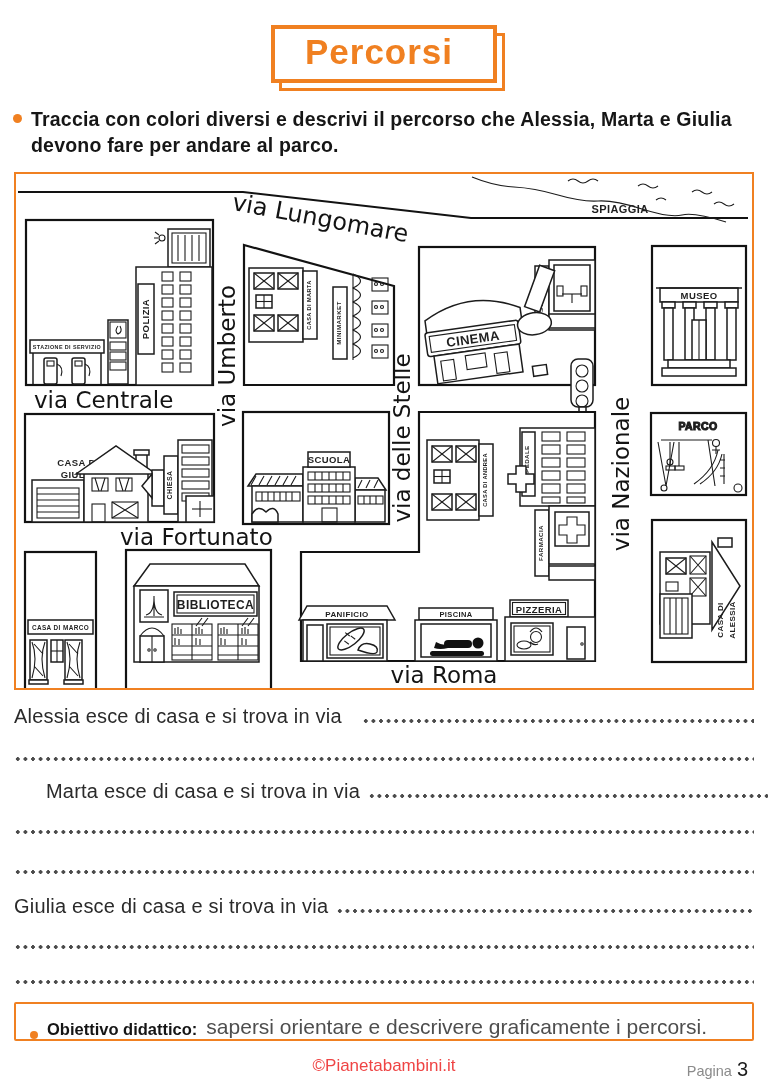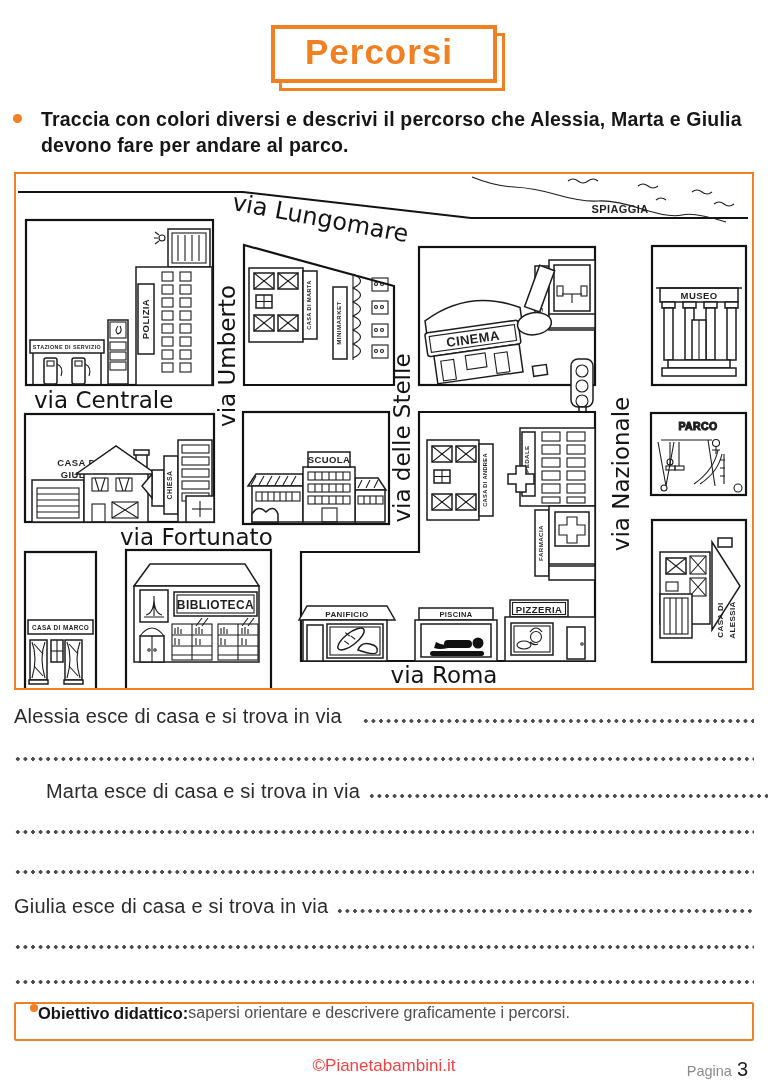--- a/index.html
+++ b/index.html
@@ -10,21 +10,21 @@
   }
   
   .title-wrap{position:absolute;top:25px;left:0;width:100%;text-align:center;}
   .title-box{
     display:inline-block;border:4px solid var(--accent);background:#fff;
     padding:3px 40px 7px 30px;
     box-shadow:8px 8px 0 -3px #ffffff, 8px 8px 0 0 var(--accent);
   }
   .title-text{font-size:35px;font-weight:bold;color:var(--accent);letter-spacing:1px;}
   
-  .instruction{position:absolute;top:106px;left:13px;width:745px;display:flex;gap:19px;}
+  .instruction{position:absolute;top:106px;left:13px;width:745px;display:flex;gap:9px;}
   .bullet{flex:none;width:9px;height:9px;border-radius:50%;background:var(--accent);margin-top:8px;}
   .instruction p{margin:0;font-size:19.5px;font-weight:bold;line-height:1.34;color:#161616;letter-spacing:.2px;}
   
   .map{position:absolute;top:172px;left:14px;width:740px;height:518px;
        border:2.5px solid var(--accent);box-sizing:border-box;background:#fff;}
   .map svg{display:block;width:100%;height:100%;}
   .blk{fill:#fff;stroke:#121212;stroke-width:2.2;}
   .bld{fill:#fff;stroke:#1c1c1c;stroke-width:1.5;}
   .ln{fill:none;stroke:#121212;stroke-width:2.2;}
   .thin{fill:none;stroke:#1c1c1c;stroke-width:1.1;}
@@ -36,25 +36,25 @@
   
   .writing{position:absolute;left:14px;width:740px;top:0;height:0;}
   .qrow{position:absolute;left:0;width:740px;display:flex;align-items:flex-end;height:26px;}
   .q-text{font-size:20px;color:#2b2b2b;letter-spacing:.2px;white-space:nowrap;}
   .dots{height:6px;background-image:radial-gradient(circle,#4b4b4b 1.7px,transparent 2px);
         background-size:7.6px 6px;background-repeat:repeat-x;background-position:left bottom;}
   .leader{flex:1;margin-left:8px;margin-bottom:4px;}
   .dotline{position:absolute;left:0;width:740px;}
   
   .objective{position:absolute;top:1002px;left:14px;width:740px;height:39px;box-sizing:border-box;
-             border:2px solid var(--accent);border-radius:2px;display:flex;align-items:flex-start;
-             padding:0 14px;background:#fff;}
+             border:2px solid var(--accent);border-radius:2px;display:flex;align-items:flex-end;
+             gap:9px;padding:0 14px;background:#fff;}
   .objective .bullet{margin-top:0;width:8px;height:8px;}
   .obj-label{font-weight:bold;font-size:16.5px;color:#151515;white-space:pre;}
-  .obj-text{font-size:16px;color:#4e4e4e;}
+  .obj-text{font-size:21px;color:#4e4e4e;}
   
   .copyright{position:absolute;top:1056px;left:0;width:100%;text-align:center;font-size:17px;color:#ef4444;}
   .pagenum{position:absolute;top:1058px;right:20px;font-size:14.5px;color:#8b8b8b;}
   .pagenum b{font-size:20px;color:#1d1d1d;font-weight:normal;margin-left:5px;}
 </style>
 </head>
 <body>
 
 <div class="title-wrap">
   <div class="title-box">

